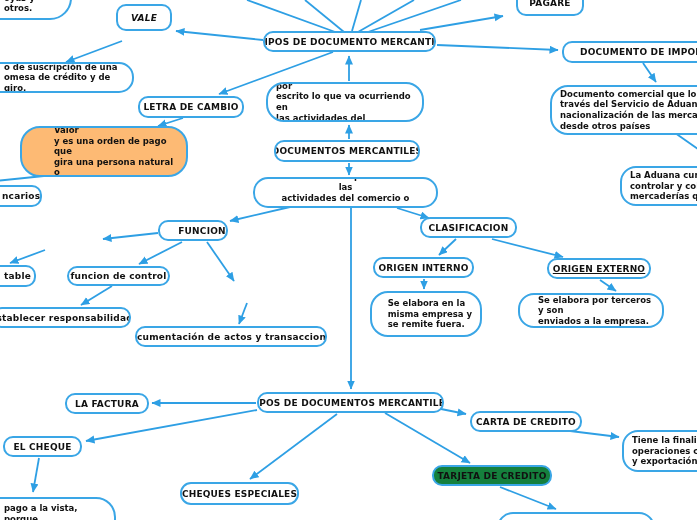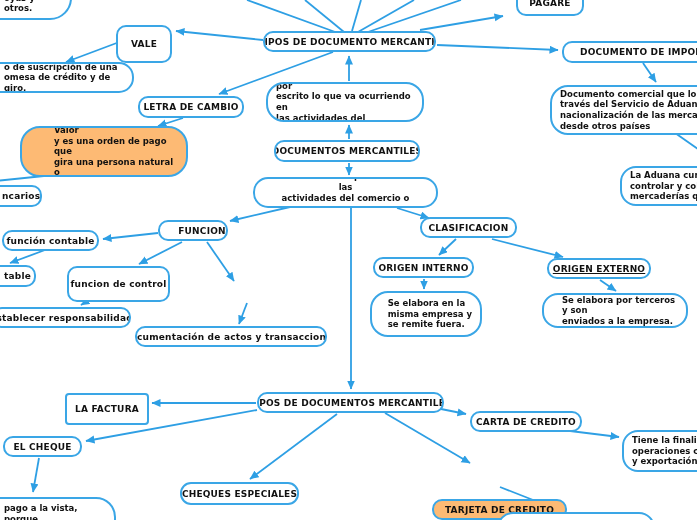--- a/index.html
+++ b/index.html
@@ -87,21 +87,21 @@
         <line x1="500" y1="487" x2="556" y2="509" stroke="#2e9fe4" stroke-width="1.8" marker-end="url(#arrowhead)"></line>
         <line x1="39" y1="458" x2="33" y2="492" stroke="#2e9fe4" stroke-width="1.8" marker-end="url(#arrowhead)"></line>
         <line x1="-5" y1="181" x2="83" y2="172" stroke="#2e9fe4" stroke-width="1.8"></line>
         <line x1="668" y1="128" x2="702" y2="152" stroke="#2e9fe4" stroke-width="1.8"></line>
         <line x1="643" y1="63" x2="656" y2="82" stroke="#2e9fe4" stroke-width="1.8" marker-end="url(#arrowhead)"></line>
       </g>
   </svg>
 
 <div class="node desc" style="left: -150px; top: -46px; width: 222px; height: 66px; border-radius: 22px; border-color: rgb(58, 166, 230); background: rgb(255, 255, 255); color: rgb(17, 17, 17); padding-left: 152px; align-items: flex-end;"><span>ido, dinero,
 oyas y otros.</span></div>
-    <div class="node concept" style="left: 116px; top: 25px; width: 56px; height: 38px; border-radius: 10px; border-color: rgb(58, 166, 230); background: rgb(255, 255, 255); color: rgb(17, 17, 17);">
+    <div class="node concept" style="left: 116px; top: 4px; width: 56px; height: 27px; border-radius: 10px; border-color: rgb(58, 166, 230); background: rgb(255, 255, 255); color: rgb(17, 17, 17); font-style: italic;">
       <span>VALE</span>
     </div>
     <div class="node concept" style="left: 516px; top: -10px; width: 68px; height: 26px; border-radius: 10px; border-color: rgb(58, 166, 230); background: rgb(255, 255, 255); color: rgb(17, 17, 17);">
       <span>PAGARE</span>
     </div>
     <div class="node concept" style="left: 263px; top: 31px; width: 173px; height: 21px; border-radius: 10px; border-color: rgb(58, 166, 230); background: rgb(255, 255, 255); color: rgb(17, 17, 17);">
       <span>TIPOS DE DOCUMENTO MERCANTIL</span>
     </div>
     <div class="node concept" style="left: 562px; top: 41px; width: 165px; height: 22px; border-radius: 10px; border-color: rgb(58, 166, 230); background: rgb(255, 255, 255); color: rgb(17, 17, 17); padding-left: 16px; justify-content: flex-start;">
       <span>DOCUMENTO DE IMPORTACION</span>
@@ -132,59 +132,56 @@
 actividades del comercio o empresa</span></div>
     <div class="node concept" style="left: -62px; top: 185px; width: 104px; height: 22px; border-radius: 10px; border-color: rgb(58, 166, 230); background: rgb(255, 255, 255); color: rgb(17, 17, 17); padding-left: 62px; justify-content: flex-start;">
       <span>ncarios</span>
     </div>
     <div class="node concept" style="left: 158px; top: 220px; width: 70px; height: 21px; border-radius: 10px; border-color: rgb(58, 166, 230); background: rgb(255, 255, 255); color: rgb(17, 17, 17); padding-left: 24px;">
       <span>FUNCION</span>
     </div>
     <div class="node concept" style="left: 420px; top: 217px; width: 97px; height: 21px; border-radius: 10px; border-color: rgb(58, 166, 230); background: rgb(255, 255, 255); color: rgb(17, 17, 17);">
       <span>CLASIFICACION</span>
     </div>
-    <div class="node concept" style="left: 2px; top: 230px; width: 97px; height: 21px; border-radius: 10px; border-color: rgb(58, 166, 230); background: rgb(255, 255, 255); color: rgb(17, 17, 17);">
-      <span>función contable</span>
-    </div>
     <div class="node concept" style="left: 373px; top: 257px; width: 101px; height: 21px; border-radius: 10px; border-color: rgb(58, 166, 230); background: rgb(255, 255, 255); color: rgb(17, 17, 17);">
       <span>ORIGEN INTERNO</span>
     </div>
     <div class="node concept" style="left: 547px; top: 258px; width: 104px; height: 21px; border-radius: 10px; border-color: rgb(58, 166, 230); background: rgb(255, 255, 255); color: rgb(17, 17, 17); text-decoration: underline;">
       <span>ORIGEN EXTERNO</span>
     </div>
     <div class="node concept" style="left: -60px; top: 265px; width: 96px; height: 22px; border-radius: 10px; border-color: rgb(58, 166, 230); background: rgb(255, 255, 255); color: rgb(17, 17, 17); padding-left: 62px; justify-content: flex-start;">
       <span>table</span>
     </div>
-    <div class="node concept" style="left: 67px; top: 266px; width: 103px; height: 36px; border-radius: 10px; border-color: rgb(58, 166, 230); background: rgb(255, 255, 255); color: rgb(17, 17, 17);">
+    <div class="node concept" style="left: 67px; top: 266px; width: 103px; height: 20px; border-radius: 10px; border-color: rgb(58, 166, 230); background: rgb(255, 255, 255); color: rgb(17, 17, 17);">
       <span>funcion de control</span>
     </div>
     <div class="node concept" style="left: -8px; top: 307px; width: 139px; height: 21px; border-radius: 10px; border-color: rgb(58, 166, 230); background: rgb(255, 255, 255); color: rgb(17, 17, 17);">
       <span>establecer responsabilidad</span>
     </div>
     <div class="node desc" style="left: 370px; top: 291px; width: 112px; height: 46px; border-radius: 18px; border-color: rgb(58, 166, 230); background: rgb(255, 255, 255); color: rgb(17, 17, 17); padding-left: 14px; justify-content: flex-end;"><span>Se elabora en la
 misma empresa y
 se remite fuera.</span></div>
     <div class="node concept" style="left: 135px; top: 326px; width: 192px; height: 21px; border-radius: 10px; border-color: rgb(58, 166, 230); background: rgb(255, 255, 255); color: rgb(17, 17, 17);">
       <span>documentación de actos y transacciones</span>
     </div>
-    <div class="node desc" style="left: 542px; top: 293px; width: 146px; height: 35px; border-radius: 16px; border-color: rgb(58, 166, 230); background: rgb(255, 255, 255); color: rgb(17, 17, 17); padding-left: 18px;"><span>Se elabora por terceros y son
+    <div class="node desc" style="left: 518px; top: 293px; width: 146px; height: 35px; border-radius: 16px; border-color: rgb(58, 166, 230); background: rgb(255, 255, 255); color: rgb(17, 17, 17); padding-left: 18px;"><span>Se elabora por terceros y son
 enviados a la empresa.</span></div>
-    <div class="node concept" style="left: 65px; top: 393px; width: 84px; height: 32px; border-radius: 4px; border-color: rgb(58, 166, 230); background: rgb(255, 255, 255); color: rgb(17, 17, 17);">
+    <div class="node concept" style="left: 65px; top: 393px; width: 84px; height: 21px; border-radius: 10px; border-color: rgb(58, 166, 230); background: rgb(255, 255, 255); color: rgb(17, 17, 17);">
       <span>LA FACTURA</span>
     </div>
     <div class="node concept" style="left: 257px; top: 392px; width: 187px; height: 21px; border-radius: 10px; border-color: rgb(58, 166, 230); background: rgb(255, 255, 255); color: rgb(17, 17, 17);">
       <span>TIPOS DE DOCUMENTOS MERCANTILES</span>
     </div>
     <div class="node concept" style="left: 3px; top: 436px; width: 79px; height: 21px; border-radius: 10px; border-color: rgb(58, 166, 230); background: rgb(255, 255, 255); color: rgb(17, 17, 17);">
       <span>EL CHEQUE</span>
     </div>
     <div class="node concept" style="left: 470px; top: 411px; width: 112px; height: 21px; border-radius: 10px; border-color: rgb(58, 166, 230); background: rgb(255, 255, 255); color: rgb(17, 17, 17);">
       <span>CARTA DE CREDITO</span>
     </div>
-    <div class="node concept" style="left: 432px; top: 465px; width: 135px; height: 21px; border-radius: 10px; border-color: rgb(58, 166, 230); background: #fdba74; color: rgb(17, 17, 17); margin-top: 34px;">
+    <div class="node concept" style="left: 432px; top: 465px; width: 120px; height: 21px; border-radius: 10px; border-color: rgb(58, 166, 230); background: #15803d; color: rgb(17, 17, 17);">
       <span>TARJETA DE CREDITO</span>
     </div>
     <div class="node desc" style="left: 622px; top: 430px; width: 110px; height: 42px; border-radius: 16px; border-color: rgb(58, 166, 230); background: rgb(255, 255, 255); color: rgb(17, 17, 17);"><span>Tiene la finalid
 operaciones co
 y exportación.</span></div>
     <div class="node concept" style="left: 180px; top: 482px; width: 119px; height: 23px; border-radius: 11px; border-color: rgb(58, 166, 230); background: rgb(255, 255, 255); color: rgb(17, 17, 17);">
       <span>CHEQUES ESPECIALES</span>
     </div>
     <div class="node desc" style="left: -120px; top: 497px; width: 236px; height: 60px; border-radius: 20px; border-color: rgb(58, 166, 230); background: rgb(255, 255, 255); color: rgb(17, 17, 17); padding-left: 122px; align-items: flex-start;"><span>pago a la vista, porque
 s inmediato con la</span></div>

